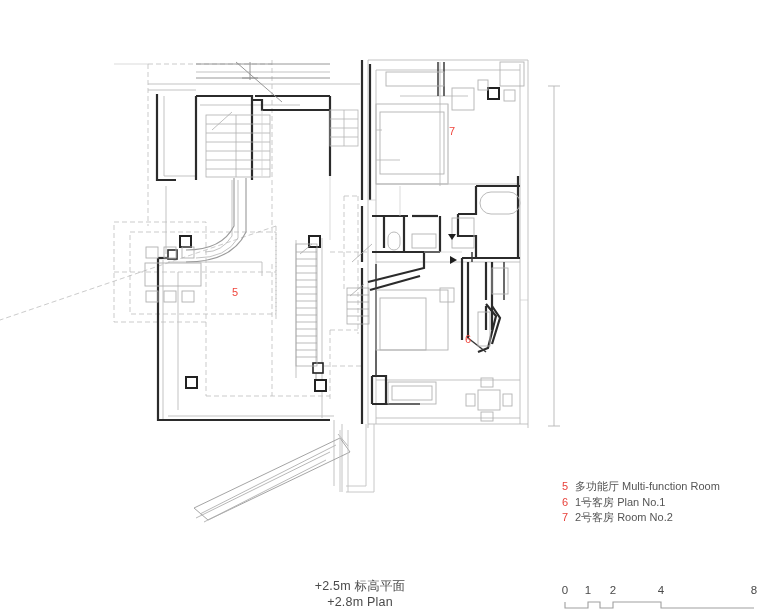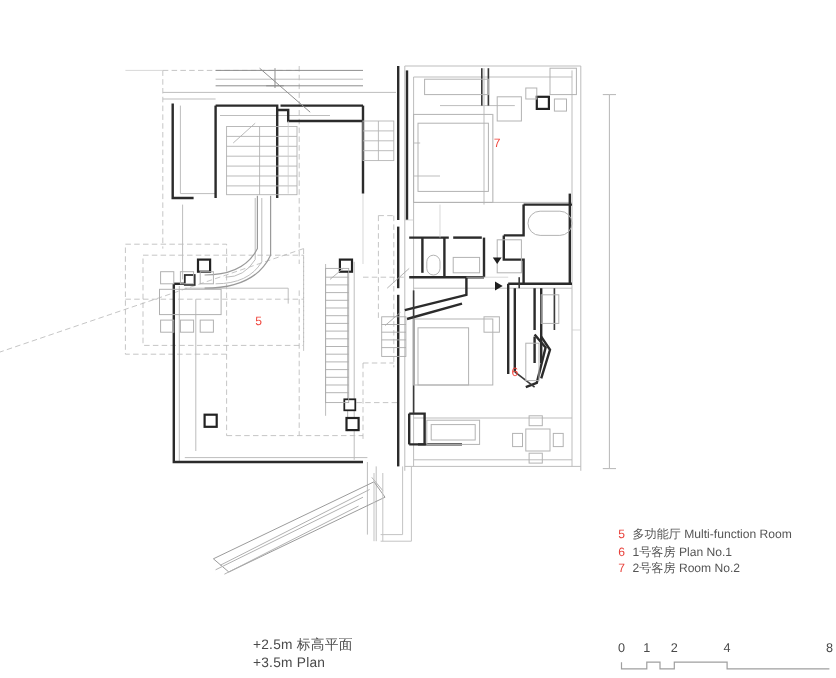--- a/index.html
+++ b/index.html
@@ -23,21 +23,21 @@
     top: 0;
     width: 760px;
     height: 616px;
   }
   
   .caption {
     position: absolute;
     left: 230px;
     top: 578px;
     width: 260px;
-    text-align: left;
+    text-align: center;
     font-size: 12.5px;
     color: #4a4a4a;
     line-height: 16px;
     letter-spacing: 0.2px;
   }
   .caption div { white-space: nowrap; }
 
   
   .legend {
     position: absolute;
@@ -401,21 +401,21 @@
       <span class="legend-txt">1号客房 Plan No.1</span>
     </div>
     <div class="legend-row">
       <span class="legend-num">7</span>
       <span class="legend-txt">2号客房 Room No.2</span>
     </div>
   </div>
 
   <div class="caption">
     <div>+2.5m 标高平面</div>
-    <div>+3.5m Plan</div>
+    <div>+2.8m Plan</div>
   </div>
 
   <div class="scalebar">
     <span class="scale-label" style="left:5px;">0</span>
     <span class="scale-label" style="left:28px;">1</span>
     <span class="scale-label" style="left:53px;">2</span>
     <span class="scale-label" style="left:101px;">4</span>
     <span class="scale-label" style="left:194px;">8</span>
     <svg class="scale-svg" viewBox="0 0 196 14" xmlns="http://www.w3.org/2000/svg">
       <path d="M5 4 L5 10 L28 10 L28 4 L40 4 L40 10 L53 10 L53 4 L101 4 L101 10 L194 10" fill="none" stroke="#9f9f9f" stroke-width="1.1"></path>

